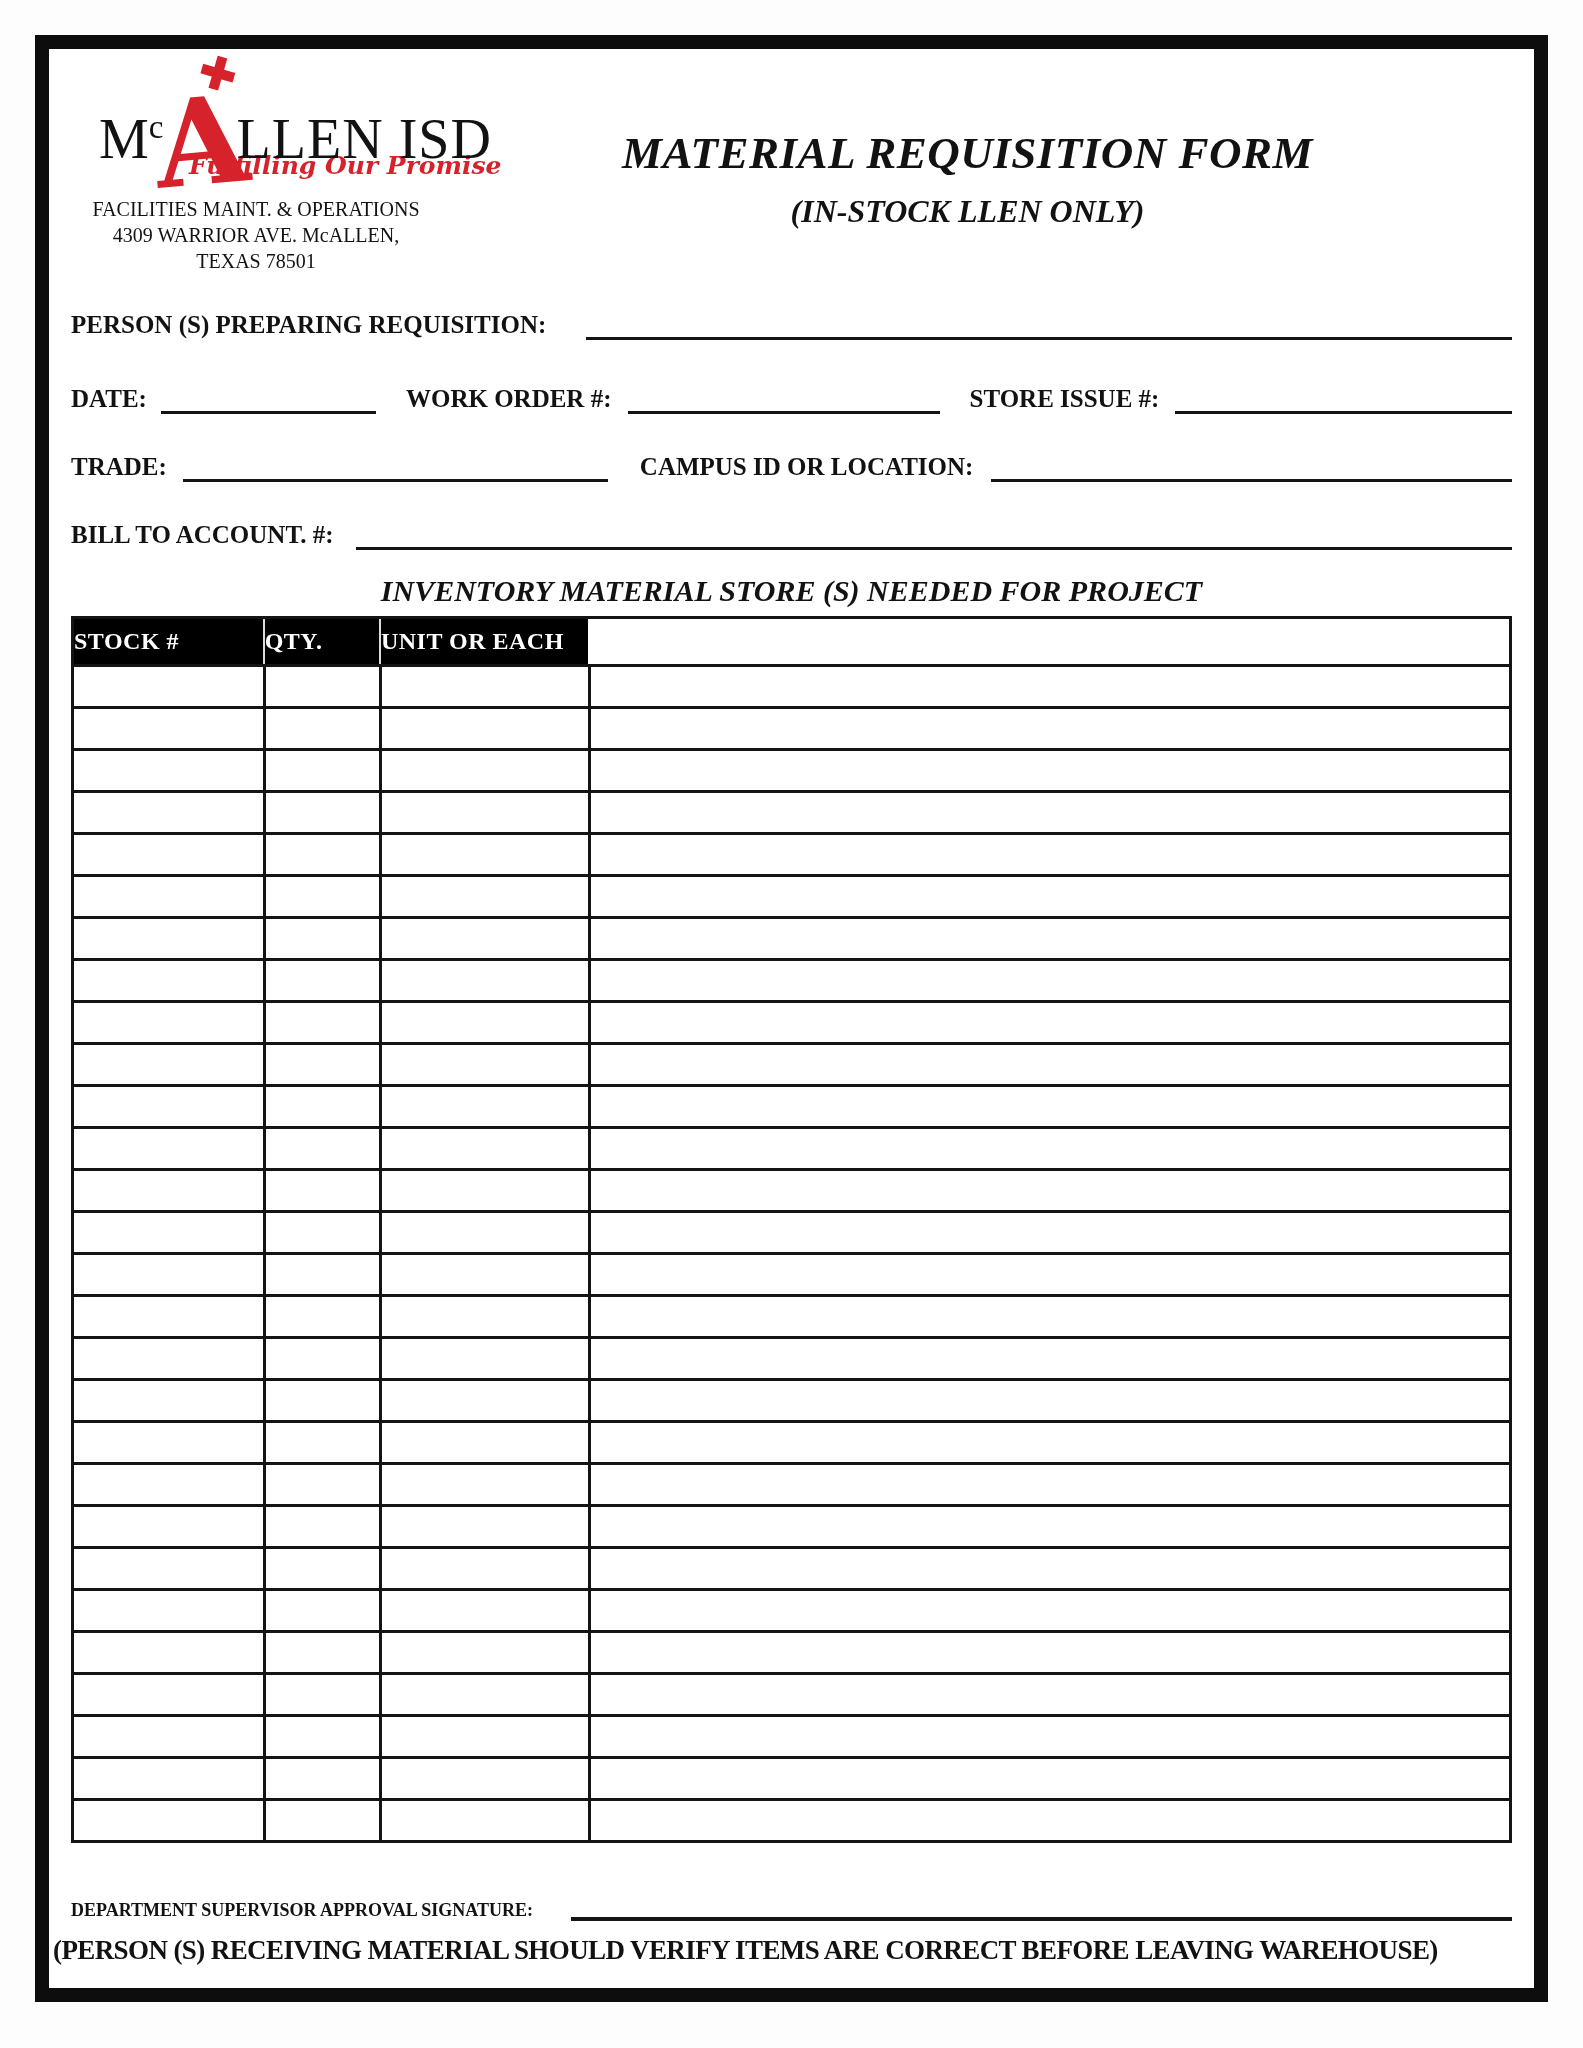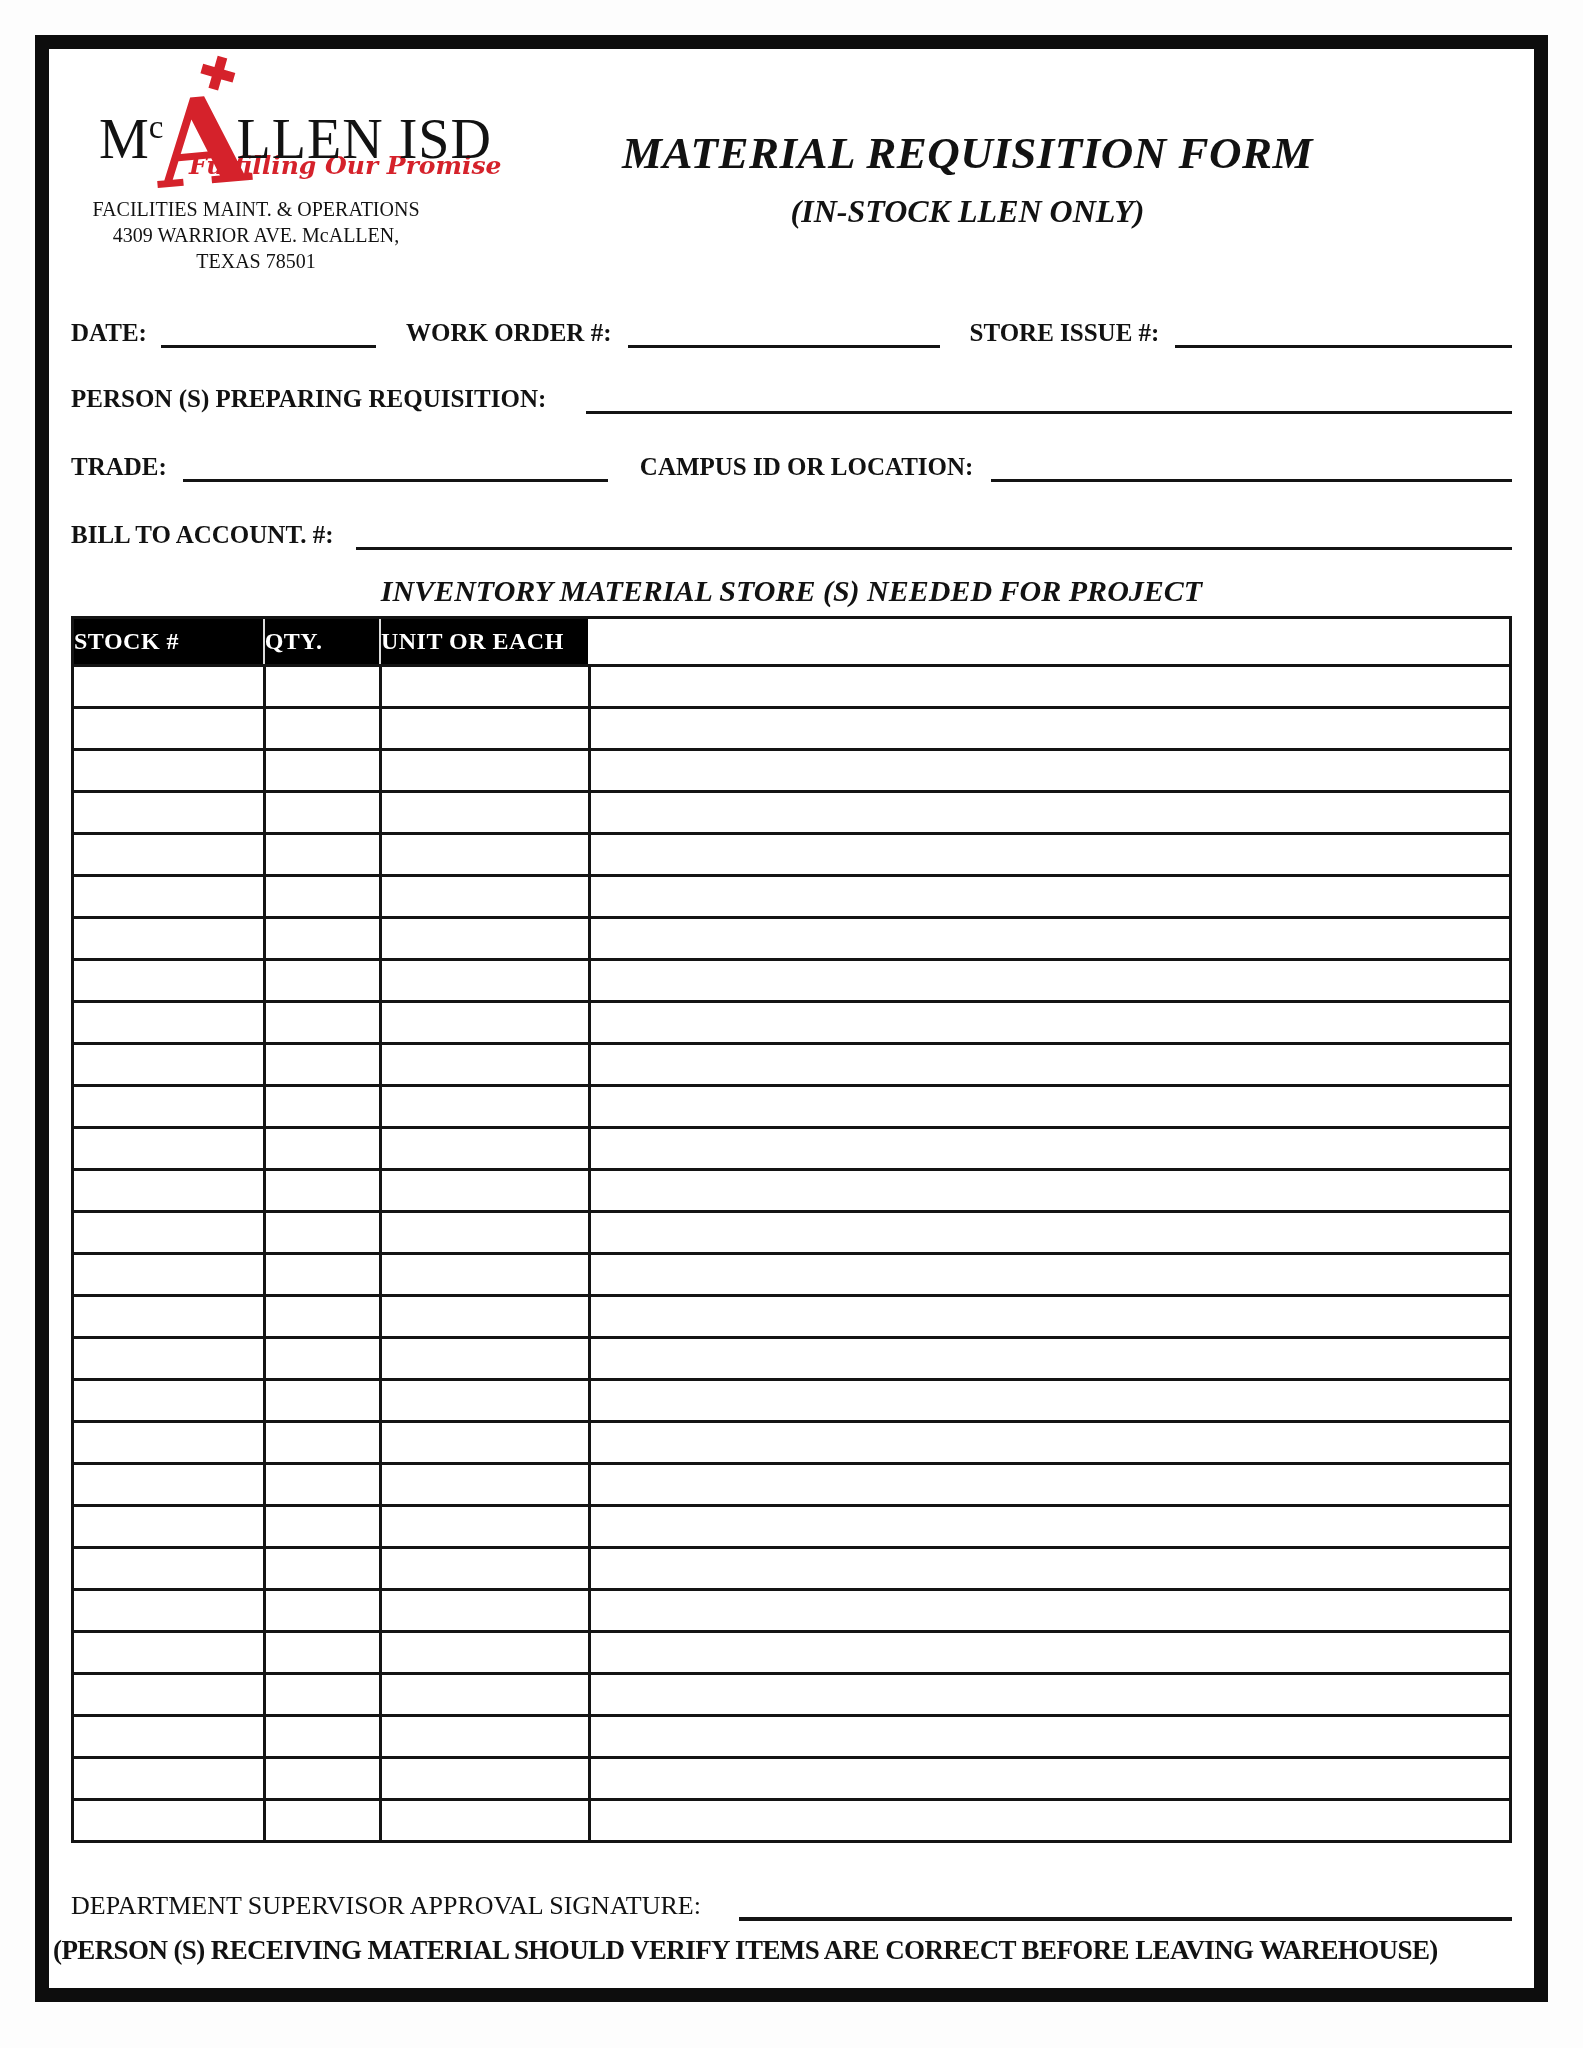--- a/index.html
+++ b/index.html
@@ -67,21 +67,21 @@
   .thead .tcell:first-child{border-left:none;}
   .tbody .trow{height:42px;border-top:3px solid var(--line);}
   .tbody .tcell{border-left:3px solid var(--line);height:100%;}
   .tbody .tcell:first-child{border-left:none;}
   .c0{width:13.15%;flex:0 0 13.15%;}
   .c1{width:8.1%;flex:0 0 8.1%;}
   .c2{width:14.55%;flex:0 0 14.55%;}
   .c3{flex:1;}
   
   .sigrow{display:flex;align-items:flex-end;margin-top:40px;height:38px;}
-  .sigrow .lab{font-weight:normal;font-size:26px;white-space:nowrap;}
+  .sigrow .lab{font-weight:bold;font-size:18px;white-space:nowrap;}
   .sigline{flex:1;margin-left:38px;border-bottom:4px solid var(--line);height:30px;}
   .note{
     margin:14px 0 0 -18px;font-weight:bold;font-size:27px;
     letter-spacing:-0.6px;white-space:nowrap;
   }
 </style>
 </head>
 <body>
 
 <div class="sheet">
@@ -98,32 +98,32 @@
         <div>4309 WARRIOR AVE. McALLEN,</div>
         <div>TEXAS 78501</div>
       </div>
     </div>
     <div class="title-block">
       <div class="main-title">MATERIAL REQUISITION FORM</div>
       <div class="sub-title">(IN-STOCK LLEN ONLY)</div>
     </div>
   </div>
 
+  <div class="frow r-person">
+    <span class="lab">PERSON (S) PREPARING REQUISITION:</span>
+    <div class="fline grow" style="margin-left:40px;"></div>
+  </div>
+
   <div class="frow r-date">
     <span class="lab">DATE:</span>
     <div class="fline" style="width:215px;margin-left:14px;"></div>
     <span class="lab" style="margin-left:30px;">WORK ORDER #:</span>
     <div class="fline" style="width:312px;margin-left:16px;"></div>
     <span class="lab" style="margin-left:30px;">STORE ISSUE #:</span>
     <div class="fline grow" style="margin-left:16px;"></div>
-  </div>
-
-  <div class="frow r-person">
-    <span class="lab">PERSON (S) PREPARING REQUISITION:</span>
-    <div class="fline grow" style="margin-left:40px;"></div>
   </div>
 
   <div class="frow r-trade">
     <span class="lab">TRADE:</span>
     <div class="fline" style="width:425px;margin-left:16px;"></div>
     <span class="lab" style="margin-left:32px;">CAMPUS ID OR LOCATION:</span>
     <div class="fline grow" style="margin-left:18px;"></div>
   </div>
 
   <div class="frow r-bill">

